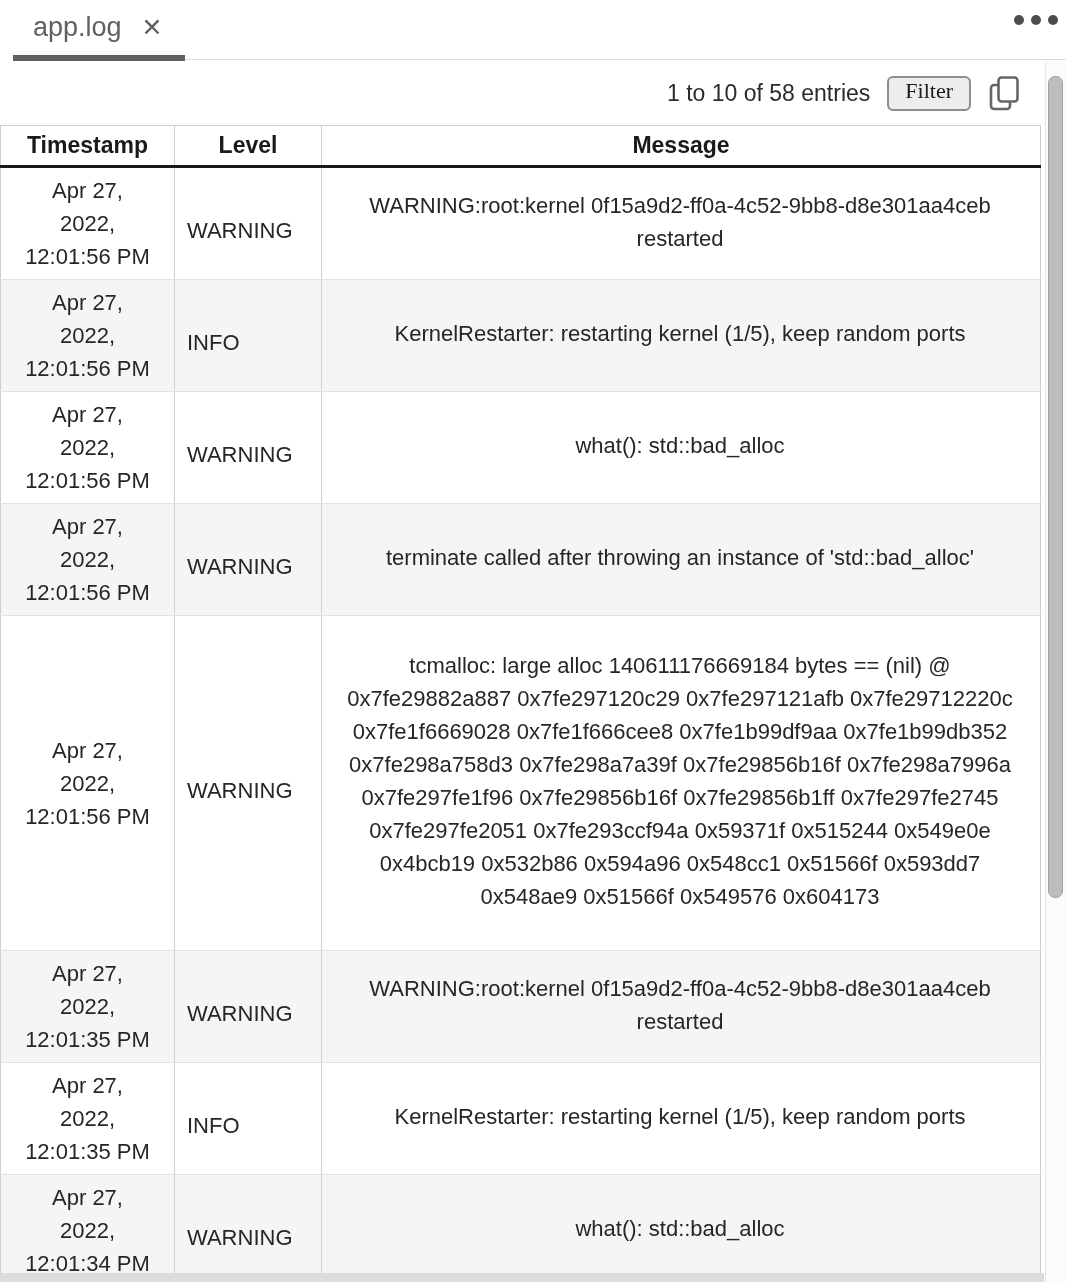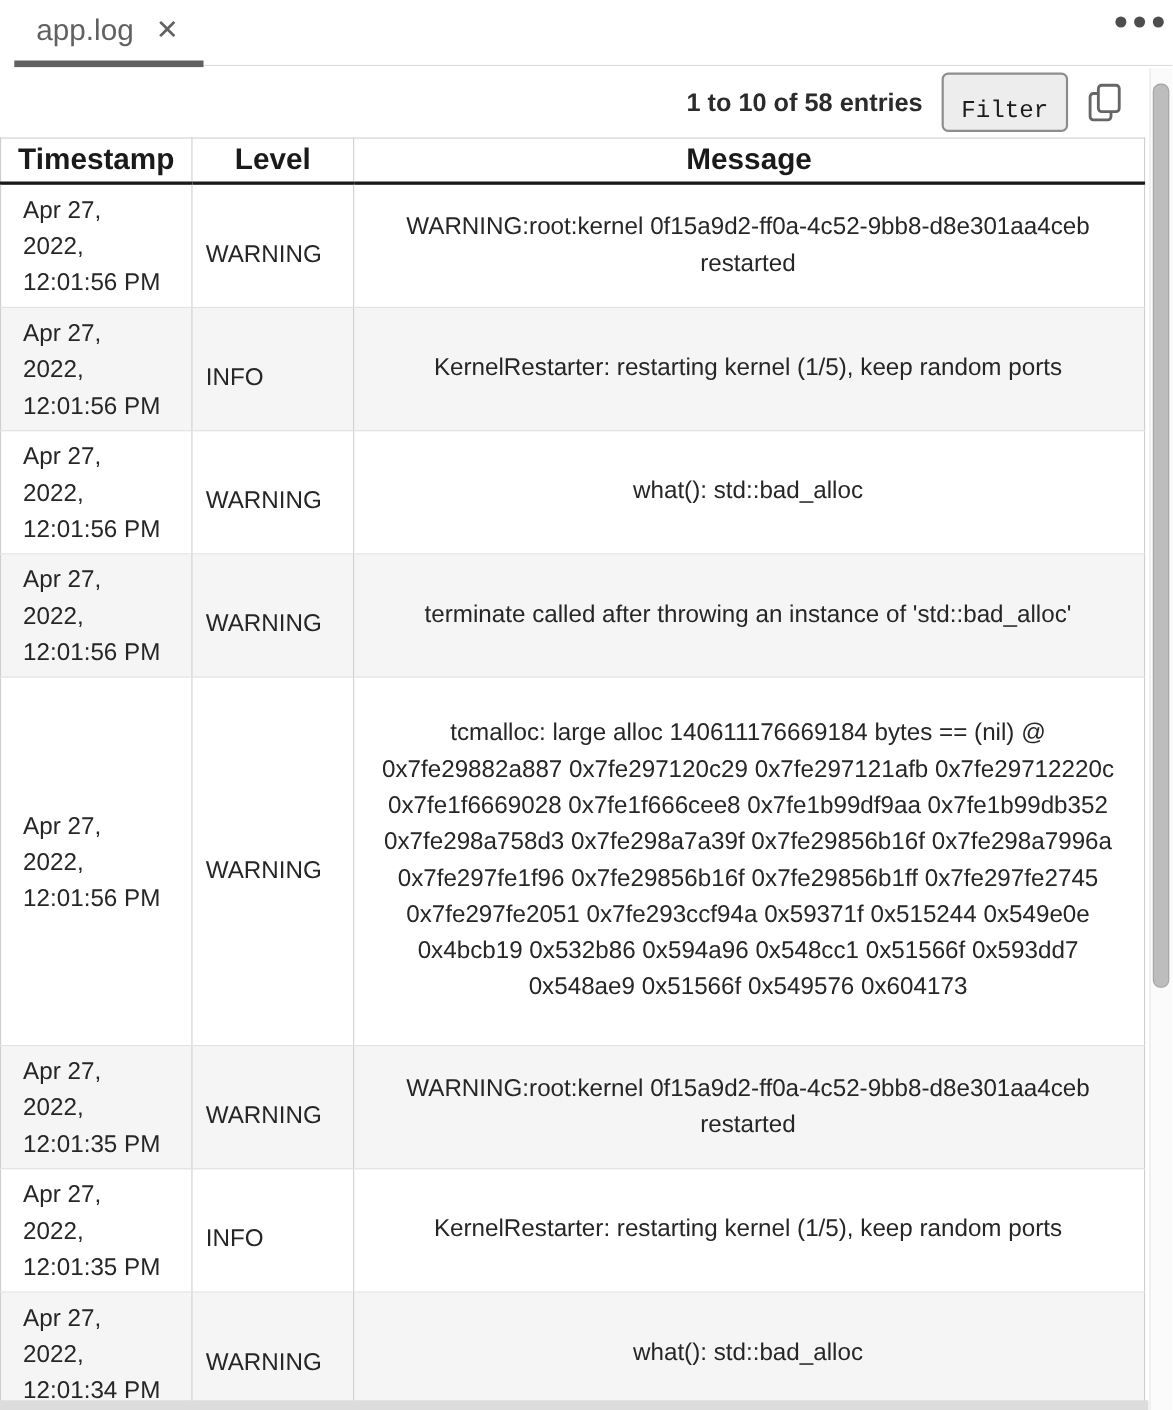--- a/index.html
+++ b/index.html
@@ -14,40 +14,40 @@
     gap: 20px; padding: 0 26px 6px 20px; cursor: pointer; }
   .tab-title { font-size: 27px; color: #616161; }
   .tab-close { font-size: 25px; color: #616161; line-height: 1; }
   .tab-underline { position: absolute; left: 0; top: 55px; width: 172px; height: 6px; background: #616161; }
   .menu-dots { position: absolute; right: 6px; top: 13px; display: flex; gap: 7px; padding: 2px; cursor: pointer; }
   .menu-dots .dot { width: 10px; height: 10px; border-radius: 50%; background: #4d4d4d; }
 
   
   .toolbar { height: 64px; display: flex; justify-content: flex-end; align-items: center;
     gap: 17px; padding-right: 45px; background: #fff; }
-  .entries { font-size: 23px; color: #2b2b2b; font-weight: bold; }
-  .filter-btn { font-family: Liberation Mono, monospace; font-size: 22px; color: #1c1c1c;
-    background: #ededed; border: 2px solid #8d8d8d; border-radius: 6px; padding: 20px 16px 5px;
+  .entries { font-size: 23px; color: #2b2b2b; }
+  .filter-btn { font-family: Liberation Serif, serif; font-size: 22px; color: #1c1c1c;
+    background: #ededed; border: 2px solid #8d8d8d; border-radius: 6px; padding: 0 16px 5px;
     cursor: pointer; }
   .copy-btn { background: none; border: none; cursor: pointer; padding: 0; display: flex; align-items: center; }
 
   
   .table-wrap { width: 1041px; }
   table { width: 100%; border-collapse: collapse; table-layout: fixed; }
-  th { font-size: 27px; font-weight: bold; color: #1a1a1a; height: 41px;
+  th { font-size: 23px; font-weight: bold; color: #1a1a1a; height: 41px;
     border-left: 1px solid #cfcfcf; border-right: 1px solid #cfcfcf;
     border-top: 1px solid #cfcfcf; border-bottom: 3px solid #1a1a1a; text-align: center; }
   td { font-size: 22px; line-height: 33px; vertical-align: middle;
     border-left: 1px solid #cfcfcf; border-right: 1px solid #cfcfcf;
     border-top: 1px solid #e2e2e2; border-bottom: 1px solid #e2e2e2; }
   tbody tr:nth-child(even) { background: #f5f5f5; }
   tr.h110 { height: 110px; }
   tr.h335 { height: 335px; }
   tr.h112 { height: 112px; }
-  td.ts  { text-align: left; white-space: pre-line; padding: 6px 20px; }
+  td.ts  { text-align: center; white-space: pre-line; padding: 6px 20px; }
   td.lvl { text-align: left; padding: 20px 6px 6px 12px; }
   td.msg { text-align: center; padding: 8px 14px 12px 12px; }
 
   
   .vscroll { position: absolute; top: 62px; right: 0; width: 21px; bottom: 0;
     background: #fbfbfb; border-left: 1px solid #e6e6e6; }
   .vthumb { position: absolute; top: 14px; left: 2px; width: 15px; height: 822px;
     background: #bdbdbd; border: 1px solid #a2a2a2; border-radius: 7px; }
   .hscroll { position: absolute; left: 0; bottom: 0; width: 1044px; height: 9px; background: #dcdcdc; }
 </style>

